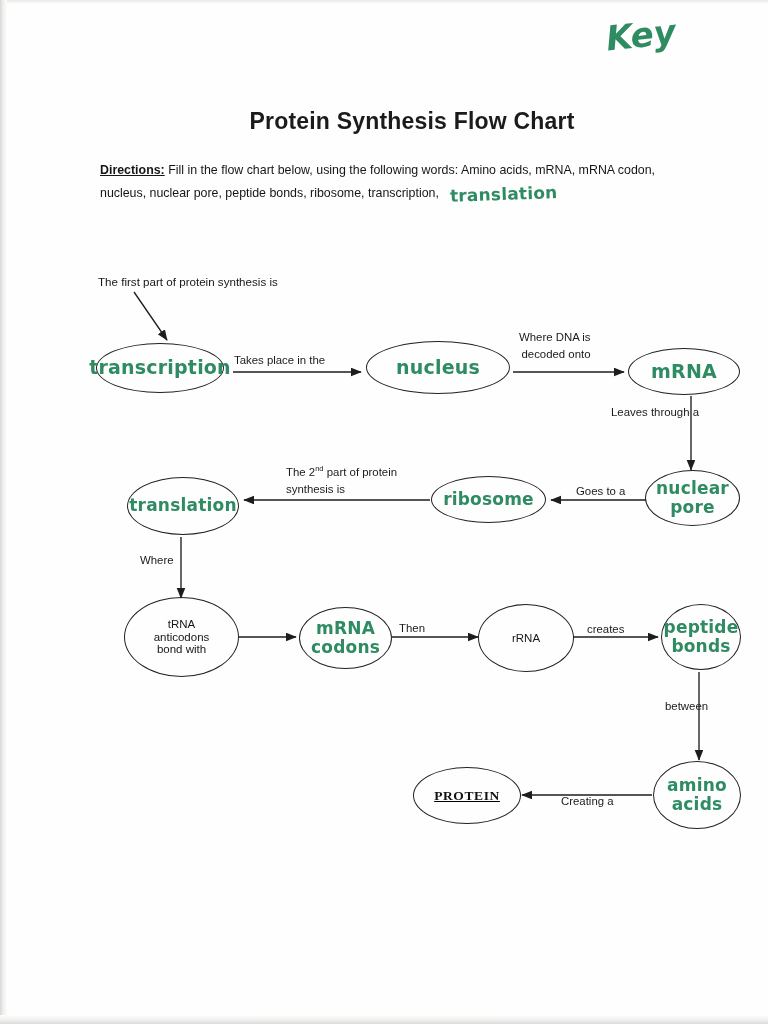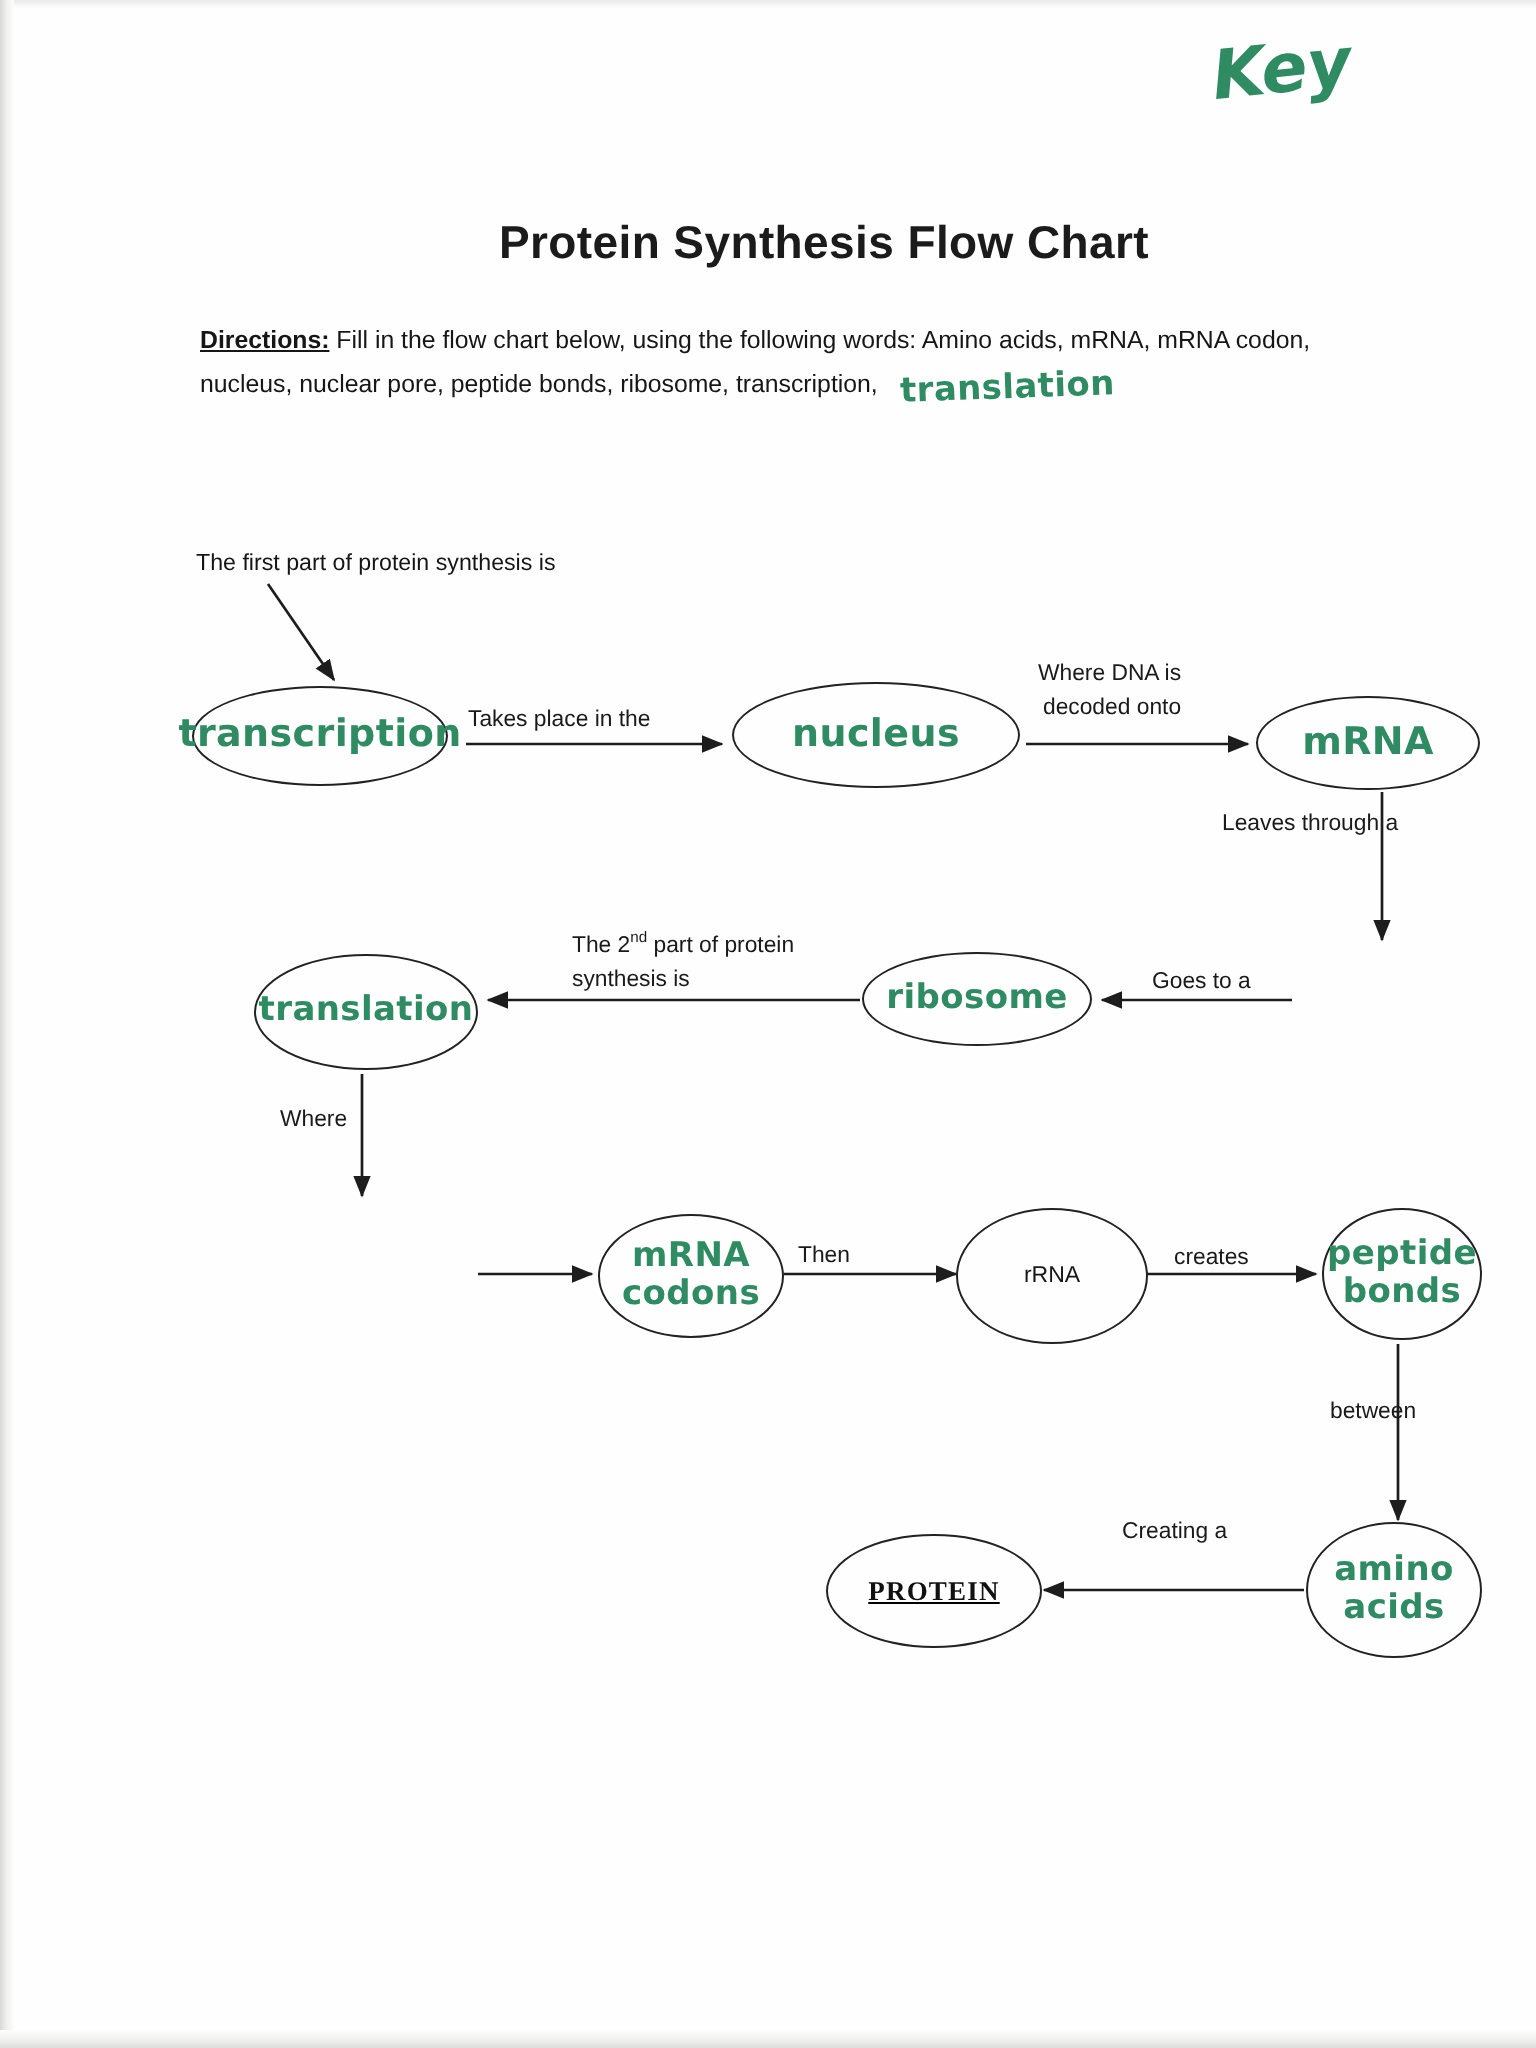--- a/index.html
+++ b/index.html
@@ -188,38 +188,51 @@
       <div>Where DNA is</div>
       <div>decoded onto</div>
     </div>
 
     <div class="node" style="left:628px;top:348px;width:112px;height:47px;">
       <span class="label written hand">mRNA</span>
     </div>
 
     <div class="edge-label" style="left:611px;top:404px;">Leaves through a</div>
 
+    <div class="node" style="left:645px;top:470px;width:95px;height:56px;">
+      <span class="label written hand small">
+        <span>nuclear</span><br>
+        <span>pore</span>
+      </span>
+    </div>
 
     <div class="edge-label" style="left:576px;top:483px;">Goes to a</div>
 
     <div class="node" style="left:431px;top:476px;width:115px;height:47px;">
       <span class="label written hand small">ribosome</span>
     </div>
 
     <div class="edge-label" style="left:286px;top:460px;">
       <div><span>The 2</span><sup>nd</sup><span> part of protein</span></div>
       <div>synthesis is</div>
     </div>
 
     <div class="node" style="left:127px;top:477px;width:112px;height:58px;">
       <span class="label written hand small">translation</span>
     </div>
 
     <div class="edge-label" style="left:140px;top:552px;">Where</div>
 
+    <div class="node" style="left:124px;top:597px;width:115px;height:80px;">
+      <span class="label printed">
+        <span>tRNA</span><br>
+        <span>anticodons</span><br>
+        <span>bond with</span>
+      </span>
+    </div>
 
     <div class="node" style="left:299px;top:607px;width:93px;height:62px;">
       <span class="label written hand small">
         <span>mRNA</span><br>
         <span>codons</span>
       </span>
     </div>
 
     <div class="edge-label" style="left:399px;top:620px;">Then</div>
 
@@ -238,20 +251,20 @@
 
     <div class="edge-label" style="left:665px;top:698px;">between</div>
 
     <div class="node" style="left:653px;top:761px;width:88px;height:68px;">
       <span class="label written hand small">
         <span>amino</span><br>
         <span>acids</span>
       </span>
     </div>
 
-    <div class="edge-label" style="left:561px;top:758px;">Creating a</div>
+    <div class="edge-label" style="left:561px;top:793px;">Creating a</div>
 
     <div class="node" style="left:413px;top:767px;width:108px;height:57px;text-decoration:underline;">
       <span class="label printed-serif">PROTEIN</span>
     </div>
 
   </div>
 </div>
 
 </body></html>

